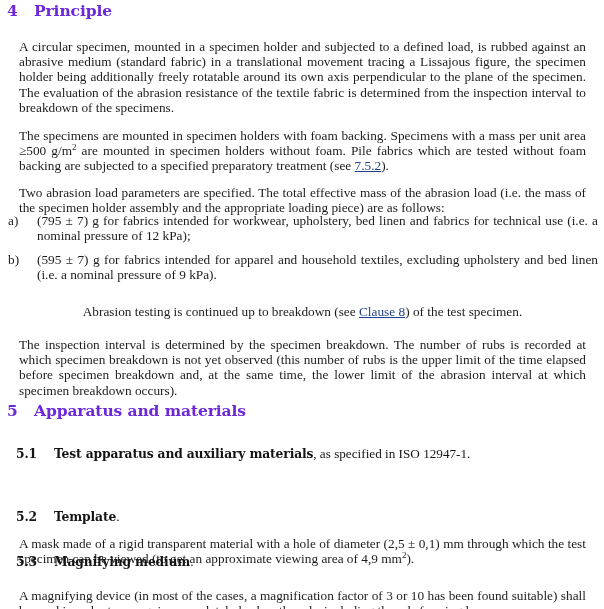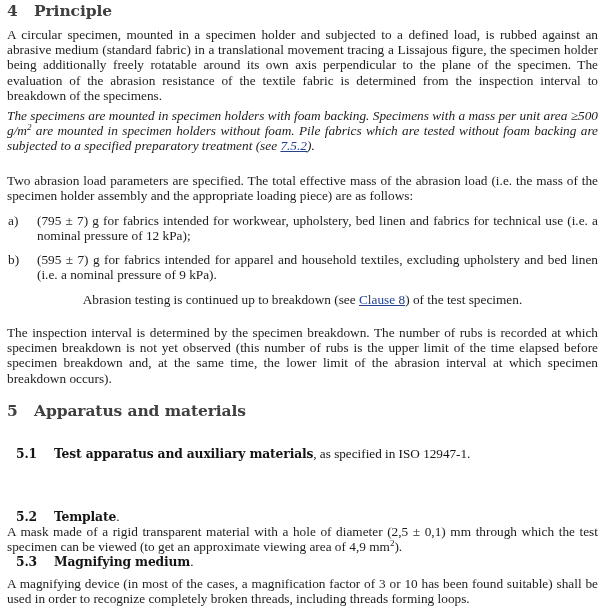--- a/index.html
+++ b/index.html
@@ -27,21 +27,21 @@
     left: 7px;
     top: 0;
     width: 591px;
   }
 
   
   h1.clause-heading {
     font-family: "DejaVu Serif", "Liberation Serif", serif;
     font-size: 15.5px;
     font-weight: bold;
-    color: #404040;
+    color: #6d28d9;
     margin: 0;
     padding: 0;
     line-height: 17px;
     letter-spacing: -0.1px;
   }
   h1.clause-heading .num {
     display: inline-block;
     width: 27px;
   }
 
@@ -63,21 +63,21 @@
     font-family: "Liberation Serif", "DejaVu Serif", serif;
     font-weight: normal;
     font-size: 13.2px;
     letter-spacing: 0;
   }
 
   
   p.body {
     font-size: 13.3px;
     line-height: 15.2px;
-    margin: 0;
+    margin: 12px;
     padding: 0;
     text-align: justify;
     text-justify: inter-word;
     color: #1c1c1c;
   }
 
   
   .list-item {
     position: relative;
     font-size: 13.3px;
@@ -117,21 +117,21 @@
   <div class="inner">
 
     <div class="blk" style="top:2px;">
       <h1 class="clause-heading"><span class="num">4</span><span>Principle</span></h1>
     </div>
 
     <div class="blk" style="top:27px;">
       <p class="body">A circular specimen, mounted in a specimen holder and subjected to a defined load, is rubbed against an abrasive medium (standard fabric) in a translational movement tracing a Lissajous figure, the specimen holder being additionally freely rotatable around its own axis perpendicular to the plane of the specimen. The evaluation of the abrasion resistance of the textile fabric is determined from the inspection interval to breakdown of the specimens.</p>
     </div>
 
-    <div class="blk" style="top:108px;font-style:italic;">
+    <div class="blk" style="top:116px;">
       <p class="body"><span>The specimens are mounted in specimen holders with foam backing. Specimens with a mass per unit area ≥500 g/m</span><sup>2</sup><span> are mounted in specimen holders without foam. Pile fabrics which are tested without foam backing are subjected to a specified preparatory treatment (see </span><a class="xref" href="#">7.5.2</a><span>).</span></p>
     </div>
 
     <div class="blk" style="top:173px;">
       <p class="body">Two abrasion load parameters are specified. The total effective mass of the abrasion load (i.e. the mass of the specimen holder assembly and the appropriate loading piece) are as follows:</p>
     </div>
 
     <div class="blk" style="top:213px;">
       <div class="list-item"><span class="marker">a)</span><span>(795 ± 7) g for fabrics intended for workwear, upholstery, bed linen and fabrics for technical use (i.e. a nominal pressure of 12 kPa);</span></div>
     </div>

